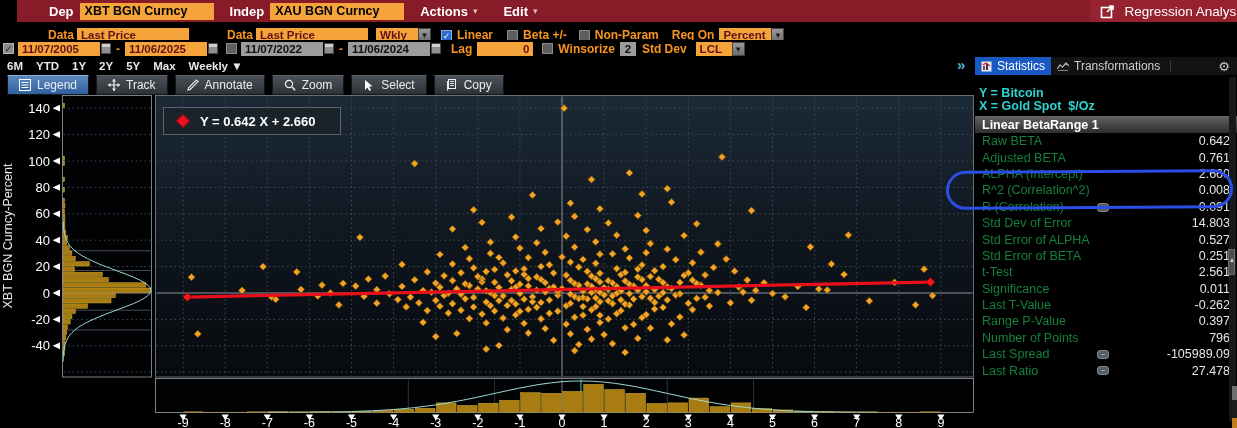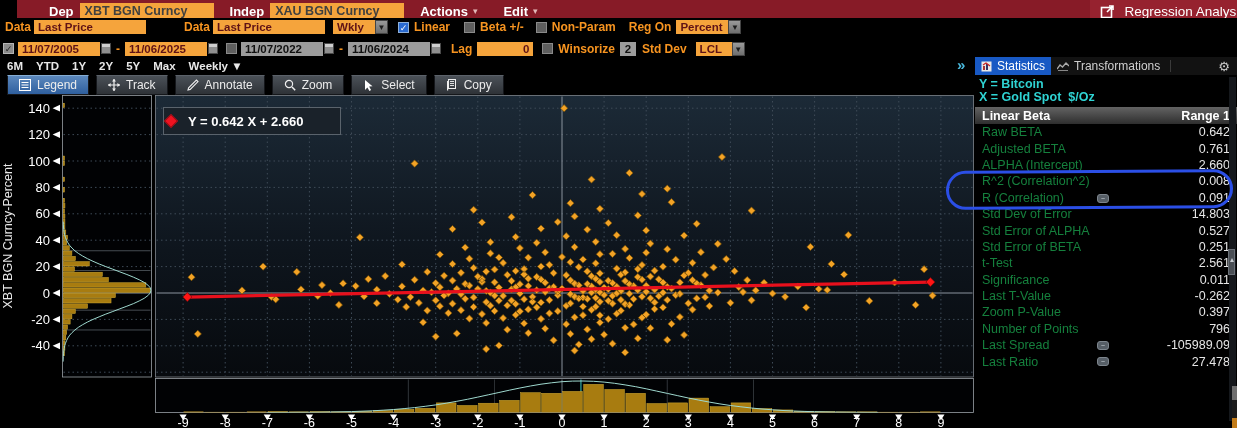--- a/index.html
+++ b/index.html
@@ -3,32 +3,32 @@
 <meta charset="utf-8">
 <style>
   * { margin:0; padding:0; box-sizing:border-box; }
   body { background:#000; font-family:"Liberation Sans","DejaVu Sans",sans-serif; }
   .app { position:relative; width:1237px; height:428px; background:#000; overflow:hidden; cursor:default; }
 
   
   .topbar { position:absolute; left:17px; top:0; width:1237px; height:22px; background:#871b27;
             display:flex; align-items:center; }
   .menu-label { color:#fff; font-weight:700; font-size:13px; }
-  .tb-input { background:#f5a43c; color:#404040; font-weight:700; font-size:12.5px; height:17px;
+  .tb-input { background:#f5a43c; color:#000000; font-weight:700; font-size:12.5px; height:17px;
               line-height:17px; padding:0 5px; white-space:nowrap; overflow:hidden; }
   .menu-btn { color:#fff; font-weight:700; font-size:13px; display:flex; align-items:center; gap:5px; }
   .dd-small { color:#e3b9b9; font-size:9px; }
   .title-group { margin-left:auto; display:flex; align-items:center; gap:9px; padding-right:8px;
                  background:#96222f; height:22px; padding-left:10px; }
   .title-text { color:#fff; font-size:13.5px; font-weight:400; }
 
   
   .crow { position:absolute; left:0; width:1237px; background:#000; display:flex; align-items:center;
           font-size:12px; }
-  .row2 { top:18px; height:18px; }
+  .row2 { top:26px; height:18px;padding-left:43px; }
   .row3 { top:40px; height:17px; }
   .olabel { color:#f79420; font-weight:700; white-space:pre; }
   .inp { background:#f5a43c; color:#5f1216; font-weight:700; font-size:11.5px; height:14px;
          line-height:14px; padding:0 4px; white-space:nowrap; overflow:hidden; }
   .inp-gray { background:#9c9c9c; color:#101010; font-weight:700; font-size:11.5px; height:14px;
               line-height:14px; padding:0 4px; }
   .ddbtn { width:13px; height:14px; background:linear-gradient(#9a9a9a,#6f6f6f); color:#1c1c1c;
            font-size:8px; text-align:center; line-height:14px; border:1px solid #444; }
   .chk { width:11px; height:11px; font-size:9px; line-height:11px; text-align:center; }
   .chk-blue { background:#2a6ad0; border:1px solid #8fb0d8; color:#fff; }
@@ -47,37 +47,37 @@
   .cbtn { display:flex; align-items:center; gap:6px; padding:0 11px; height:20px;
           background:linear-gradient(#4b5158,#2e3237); border:1px solid #15171b;
           border-top-color:#5c626a; color:#ececec; font-size:12px; }
   .cbtn.sel { background:linear-gradient(#5c88bd,#2f5f9e); border-top-color:#86aed4; }
   .cicon { display:flex; }
 
   
   #chartsvg { position:absolute; left:0; top:95px; }
   .legendbox { position:absolute; left:163px; top:107px; width:178px; height:28px;
                background:#1a222a; border:1px solid #5a636c; display:flex; align-items:center;
-               gap:12px; padding-left:2px; }
+               gap:12px; padding-left:14px; }
   .diamond { width:10px; height:10px; background:#ee1220; border:1px solid #8d0d15;
              transform:rotate(45deg); }
   .eqtext { color:#fff; font-weight:700; font-size:13px; white-space:pre; }
 
   
   .stats { position:absolute; left:975px; top:57px; width:262px; height:371px; background:#000; }
   .tabbar { height:18px; display:flex; align-items:center; background:#121212; }
   .tab { display:flex; align-items:center; gap:5px; height:18px; padding:0 6px; font-size:12px; }
   .tab-sel { background:#1859c4; color:#fff; }
   .tab-plain { color:#cfcfcf; }
   .tab-sep { width:1px; height:12px; background:#3a3a3a; margin-left:4px; }
   .gear { margin-left:auto; color:#c8c8c8; font-size:13px; padding-right:7px; }
   .yxline { color:#2fd3d3; font-size:12.5px; height:13px; line-height:13px; padding-left:4px;
             white-space:pre; font-weight:700; }
-  .yxwrap { padding-top:3px; }
-  .shead { height:17px; margin-top:3px; display:flex; align-items:center; justify-content:space-between;
+  .yxwrap { padding-top:12px; }
+  .shead { height:17px; margin-top:3px; display:flex; align-items:center; 
            padding:0 7px; background:linear-gradient(#636363,#2e2e2e); color:#fff; font-weight:700;
            font-size:12.5px; }
   .srow { position:relative; height:16.4px; display:flex; align-items:center; padding:0 7px; }
   .srow .lab { color:#15803d; font-size:12.5px; white-space:pre; }
   .srow .val { margin-left:auto; color:#e5e5e5; font-size:12.5px; }
   .srow .mini { position:absolute; left:122px; top:4px; width:12px; height:9px; background:#565e66;
                 border-radius:3px; border:1px solid #7d858d; color:#cfd6dc; font-size:7px;
                 line-height:7px; text-align:center; }
   .sscroll { position:absolute; right:1px; top:20px; width:7px; height:344px; background:#15181c; }
   .sthumb { position:absolute; right:1px; top:172px; width:7px; height:26px; background:#4a4f55;
@@ -502,21 +502,21 @@
         </div>
         <div class="srow">
           <span class="lab">Significance</span>
           <span class="val">0.011</span>
         </div>
         <div class="srow">
           <span class="lab">Last T-Value</span>
           <span class="val">-0.262</span>
         </div>
         <div class="srow">
-          <span class="lab">Zoom P-Value</span>
+          <span class="lab">Range P-Value</span>
           <span class="val">0.397</span>
         </div>
         <div class="srow">
           <span class="lab">Number of Points</span>
           <span class="val">796</span>
         </div>
         <div class="srow">
           <span class="lab">Last Spread</span>
           <span class="mini">~</span>
           <span class="val">-105989.09</span>

